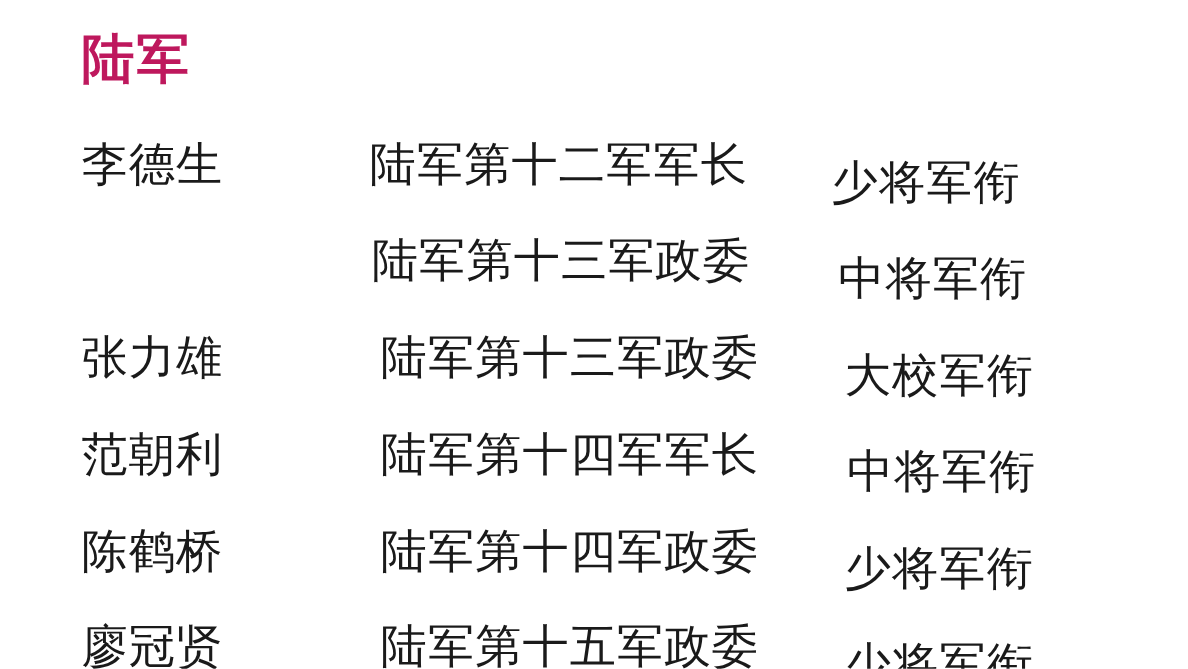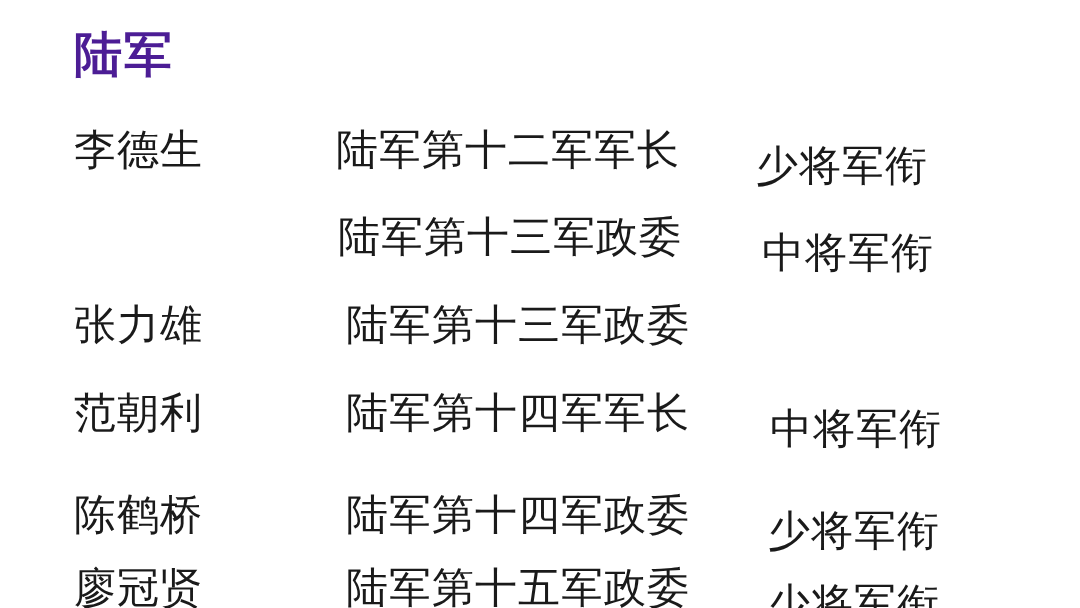--- a/index.html
+++ b/index.html
@@ -14,21 +14,21 @@
       position: relative;
       font-family: "DejaVu Sans", "Liberation Sans", sans-serif;
       color: #1a1a1a;
     }
     .heading {
       position: absolute;
       left: 74px;
       top: 24px;
       font-size: 48px;
       font-weight: bold;
-      color: #4c1d95;
+      color: #be185d;
       letter-spacing: 2px;
       line-height: 60px;
     }
     .row {
       position: absolute;
       left: 0;
       width: 952px;
       height: 60px;
       font-size: 42px;
       line-height: 60px;
@@ -61,29 +61,30 @@
 </div>
 
 <div class="row" style="top:207px;">
   <span class="post" style="left:338px;">陆军第十三军政委</span>
   <span class="rank" style="left:762px;">中将军衔</span>
 </div>
 
 <div class="row" style="top:295px;padding-left:36px;">
   <span class="name">张力雄</span>
   <span class="post" style="left:346px;">陆军第十三军政委</span>
+  <span class="rank" style="left:768px;">大校军衔</span>
 </div>
 
 <div class="row" style="top:383px;">
   <span class="name">范朝利</span>
   <span class="post" style="left:346px;">陆军第十四军军长</span>
   <span class="rank" style="left:770px;">中将军衔</span>
 </div>
 
-<div class="row" style="top:485px;padding-left:28px;">
+<div class="row" style="top:471px;padding-left:28px;">
   <span class="name">陈鹤桥</span>
   <span class="post" style="left:346px;">陆军第十四军政委</span>
   <span class="rank" style="left:768px;">少将军衔</span>
 </div>
 
 <div class="row" style="top:558px;">
   <span class="name">廖冠贤</span>
   <span class="post" style="left:346px;">陆军第十五军政委</span>
   <span class="rank" style="left:768px;">少将军衔</span>
 </div>

